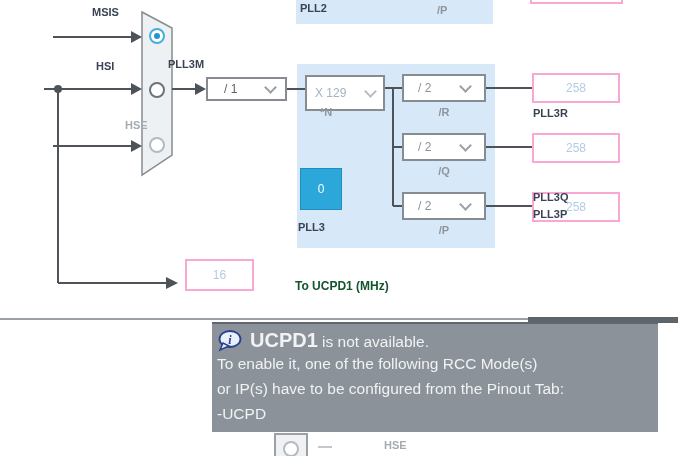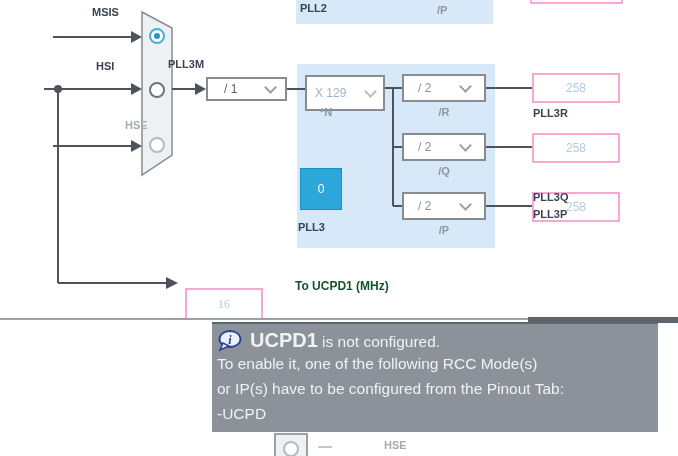--- a/index.html
+++ b/index.html
@@ -150,36 +150,36 @@
   <div class="out" style="left:532px;top:133px;width:88px;height:30px;">
     <span>258</span>
   </div>
   <span class="lbl" style="left:533px;top:167px;margin-top:24px;">PLL3Q</span>
 
   <div class="out" style="left:532px;top:192px;width:88px;height:30px;">
     <span>258</span>
   </div>
   <span class="lbl" style="left:533px;top:208px;">PLL3P</span>
 
-  <div class="out" style="left:185px;top:288px;width:78px;height:32px;font-family:Liberation Serif, serif;">
+  <div class="out" style="left:185px;top:259px;width:69px;height:32px;">
     <span>16</span>
   </div>
   <span class="lbl" style="left:295px;top:279px;font-size:12px;color:#14532d;">To UCPD1 (MHz)</span>
 
   <div class="divline"></div>
   <div class="divbar"></div>
 
   <div id="tooltip">
     <svg class="abs" style="left:5px;top:6px;" width="28" height="22" viewBox="0 0 28 22">
       <ellipse cx="13" cy="9" rx="10.5" ry="8" fill="#e9f0fa" stroke="#27408f" stroke-width="1.8"></ellipse>
       <polygon points="6,13 3,20 12,16" fill="#e9f0fa" stroke="#27408f" stroke-width="1.5"></polygon>
       <text x="13" y="13.5" text-anchor="middle" font-family="Liberation Serif, serif" font-size="12" font-weight="bold" fill="#27408f" font-style="italic">i</text>
     </svg>
     <div class="tl1">
-      <b>UCPD1</b><span class="pre"> is not configured.</span>
+      <b>UCPD1</b><span class="pre"> is not available.</span>
     </div>
     <div class="tln" style="top:56px;">or IP(s) have to be configured from the Pinout Tab:</div>
     <div class="tln" style="top:31px;">To enable it, one of the following RCC Mode(s)</div>
     <div class="tln" style="top:81px;">-UCPD</div>
   </div>
 
   <div class="bpanel"></div>
   <div class="radio dis" style="left:283px;top:441px;z-index:6;"></div>
   <div class="bdash"></div>
   <span class="glbl faded" style="left:358px;top:439px;z-index:6;">HSE</span>

